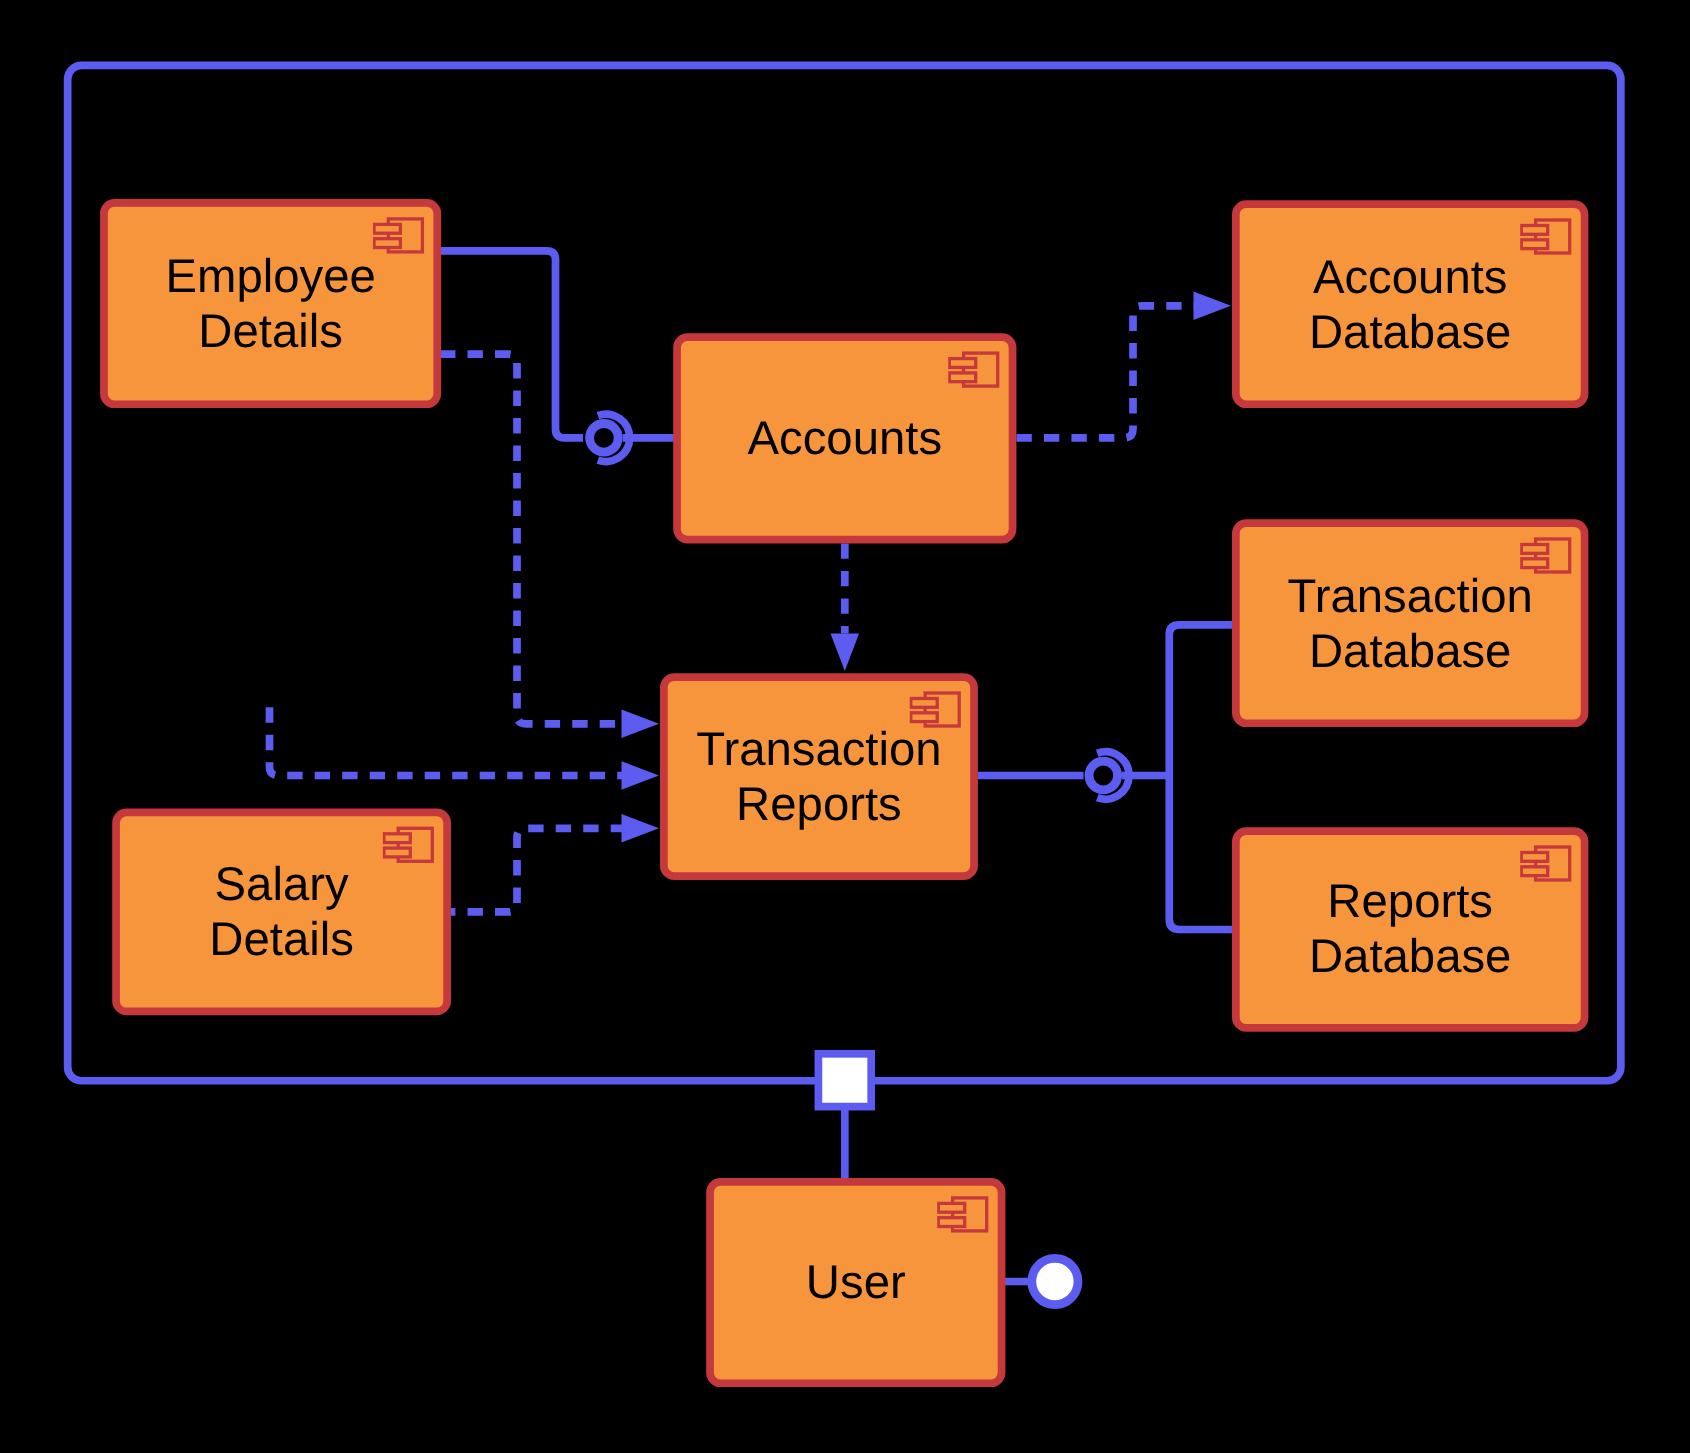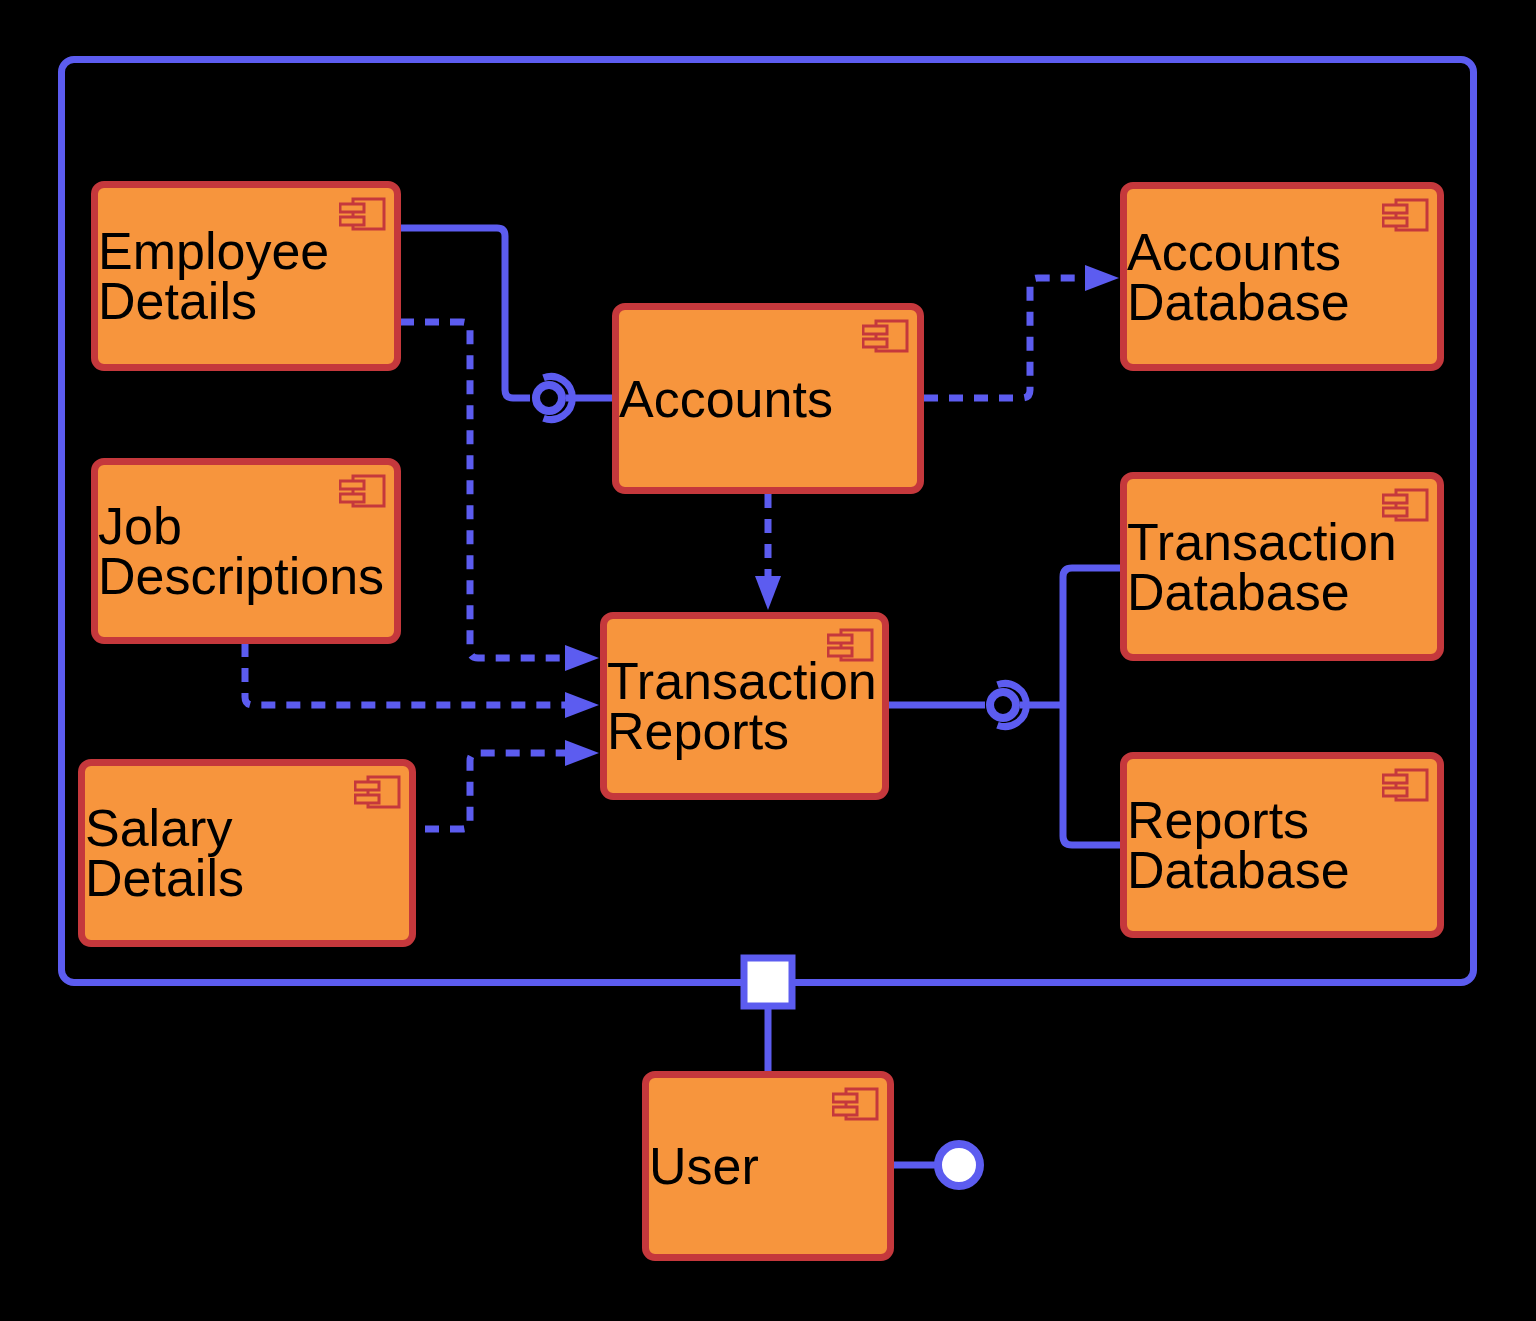--- a/index.html
+++ b/index.html
@@ -9,22 +9,22 @@
   }
   .boundary {
     position:absolute; left:58px; top:56px; width:1419px; height:930px;
     box-sizing:border-box; border:7px solid #5c5cf0; border-radius:16px;
     z-index:1; background:transparent;
   }
   svg.wires { position:absolute; left:0; top:0; z-index:2; }
   .comp {
     position:absolute; box-sizing:border-box; z-index:3;
     background:#f7953d; border:7px solid #c5383c; border-radius:13px;
-    display:flex; flex-direction:column; align-items:flex-start; justify-content:center;
-    font-size:52px; line-height:50px; color:#000; text-align:center;
+    display:flex; flex-direction:column; align-items:center; justify-content:center;
+    font-size:43px; line-height:50px; color:#000; text-align:center;
   }
   .comp .icon { position:absolute; top:9px; right:7px; }
   .lbl { display:block; }
 </style>
 </head>
 <body>
 
 <div class="canvas">
 
   <div class="boundary"></div>
@@ -71,31 +71,22 @@
   <div class="comp" style="left:91px; top:181px; width:310px; height:190px;">
     <svg class="icon" width="48" height="34" viewBox="0 0 48 34">
       <rect x="14" y="2" width="31" height="30" fill="none" stroke="#c5383c" stroke-width="3"></rect>
       <rect x="1" y="7" width="24" height="8" fill="#f7953d" stroke="#c5383c" stroke-width="3"></rect>
       <rect x="1" y="20" width="24" height="8" fill="#f7953d" stroke="#c5383c" stroke-width="3"></rect>
     </svg>
     <span class="lbl">Employee</span>
     <span class="lbl">Details</span>
   </div>
 
-  <div class="comp" style="left:91px; top:458px; width:310px; height:186px;">
-    <svg class="icon" width="48" height="34" viewBox="0 0 48 34">
-      <rect x="14" y="2" width="31" height="30" fill="none" stroke="#c5383c" stroke-width="3"></rect>
-      <rect x="1" y="7" width="24" height="8" fill="#f7953d" stroke="#c5383c" stroke-width="3"></rect>
-      <rect x="1" y="20" width="24" height="8" fill="#f7953d" stroke="#c5383c" stroke-width="3"></rect>
-    </svg>
-    <span class="lbl">Job</span>
-    <span class="lbl">Descriptions</span>
-  </div>
 
-  <div class="comp" style="left:78px; top:735px; width:338px; height:188px;margin-top:24px;">
+  <div class="comp" style="left:102px; top:735px; width:308px; height:188px;">
     <svg class="icon" width="48" height="34" viewBox="0 0 48 34">
       <rect x="14" y="2" width="31" height="30" fill="none" stroke="#c5383c" stroke-width="3"></rect>
       <rect x="1" y="7" width="24" height="8" fill="#f7953d" stroke="#c5383c" stroke-width="3"></rect>
       <rect x="1" y="20" width="24" height="8" fill="#f7953d" stroke="#c5383c" stroke-width="3"></rect>
     </svg>
     <span class="lbl">Salary</span>
     <span class="lbl">Details</span>
   </div>
 
   <div class="comp" style="left:612px; top:303px; width:312px; height:191px;">
@@ -140,21 +131,21 @@
   <div class="comp" style="left:1120px; top:752px; width:324px; height:186px;">
     <svg class="icon" width="48" height="34" viewBox="0 0 48 34">
       <rect x="14" y="2" width="31" height="30" fill="none" stroke="#c5383c" stroke-width="3"></rect>
       <rect x="1" y="7" width="24" height="8" fill="#f7953d" stroke="#c5383c" stroke-width="3"></rect>
       <rect x="1" y="20" width="24" height="8" fill="#f7953d" stroke="#c5383c" stroke-width="3"></rect>
     </svg>
     <span class="lbl">Reports</span>
     <span class="lbl">Database</span>
   </div>
 
-  <div class="comp" style="left:642px; top:1071px; width:252px; height:190px;">
+  <div class="comp" style="left:642px; top:1071px; width:272px; height:190px;">
     <svg class="icon" width="48" height="34" viewBox="0 0 48 34">
       <rect x="14" y="2" width="31" height="30" fill="none" stroke="#c5383c" stroke-width="3"></rect>
       <rect x="1" y="7" width="24" height="8" fill="#f7953d" stroke="#c5383c" stroke-width="3"></rect>
       <rect x="1" y="20" width="24" height="8" fill="#f7953d" stroke="#c5383c" stroke-width="3"></rect>
     </svg>
     <span class="lbl">User</span>
   </div>
 
 </div>
 

